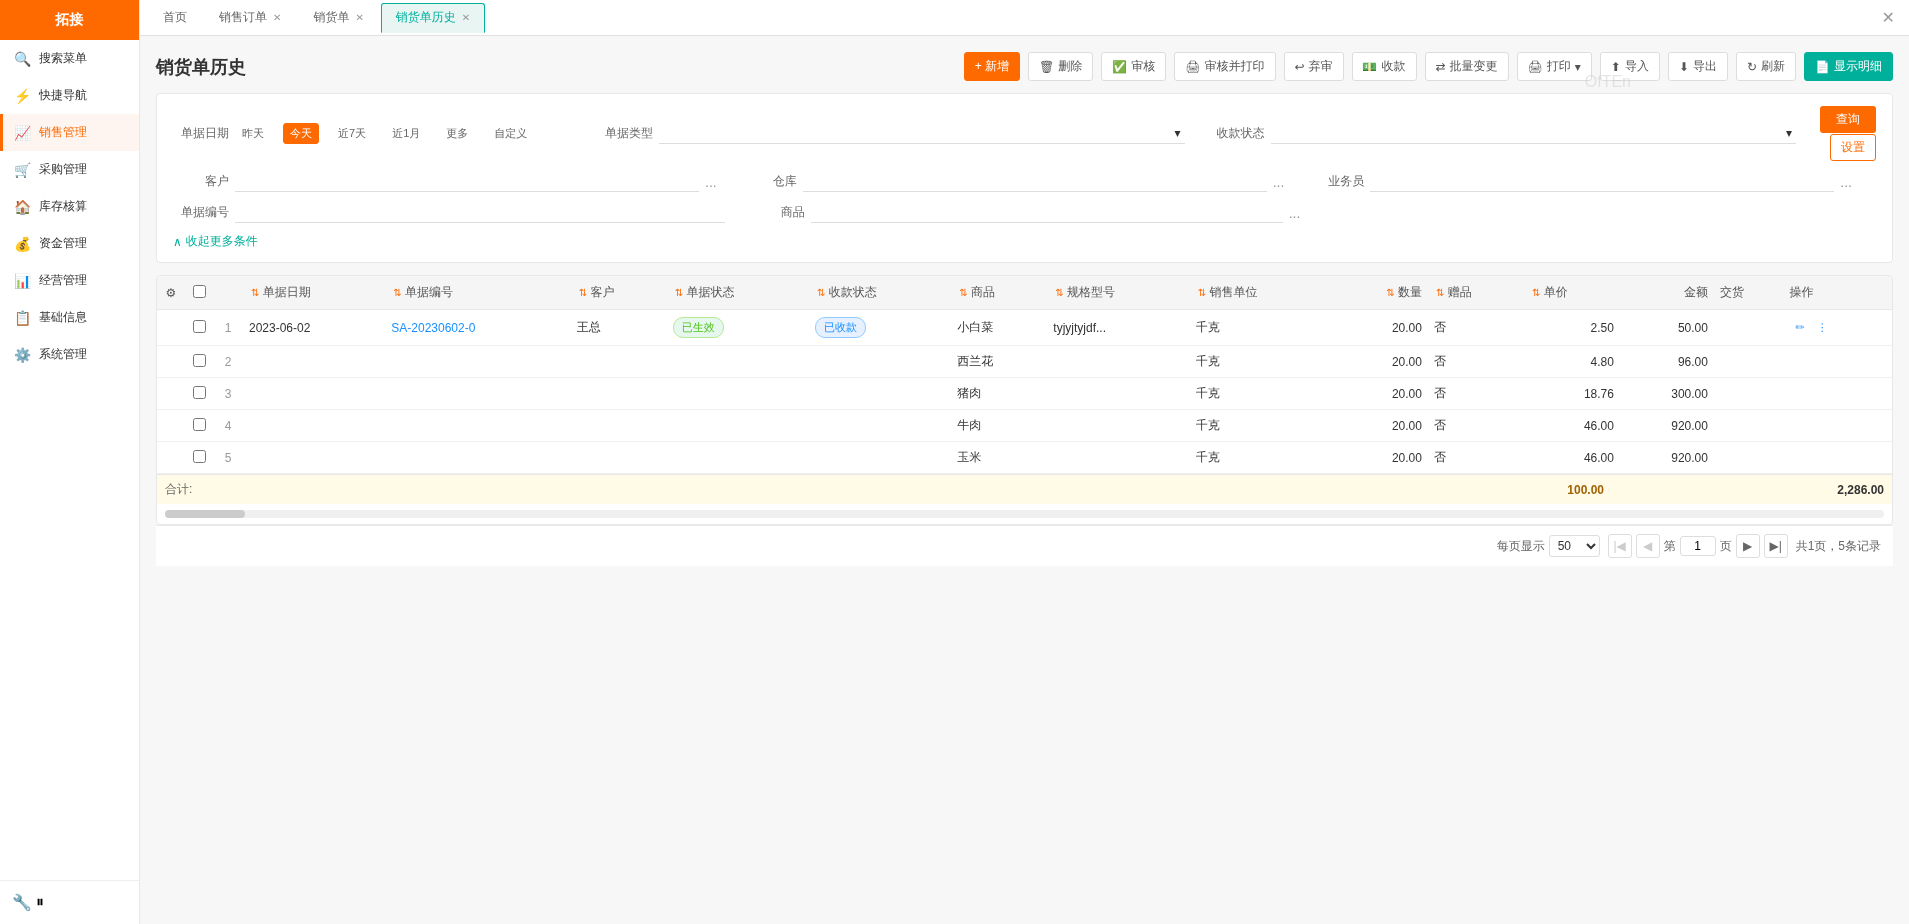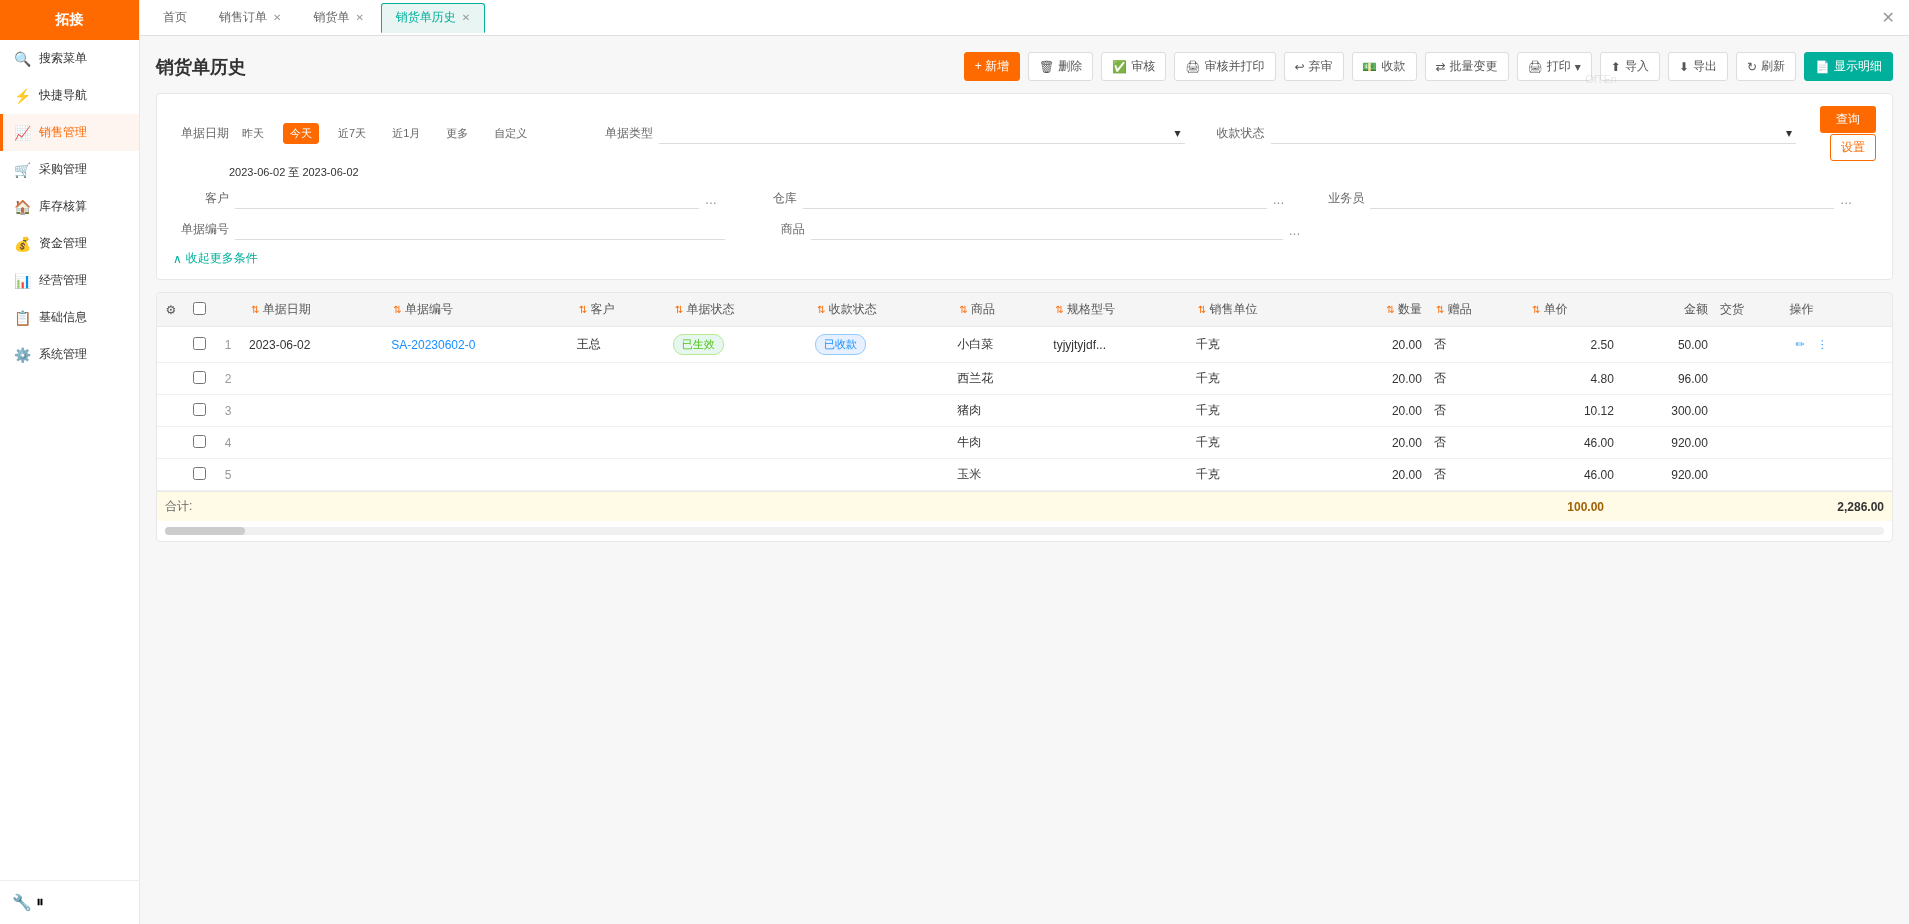--- a/index.html
+++ b/index.html
@@ -85,21 +85,21 @@
     .scroll-thumb { height: 8px; background: #ccc; border-radius: 4px; width: 80px; }
 
     .settings-btn { background: #fff; border: 1px solid #ff6a00; color: #ff6a00; padding: 4px 10px; border-radius: 3px; cursor: pointer; font-size: 12px; }
     .query-btn { background: #ff6a00; color: #fff; border: none; padding: 5px 16px; border-radius: 3px; cursor: pointer; font-size: 12px; }
 
     .gear-col { width: 28px; text-align: center; }
     .checkbox-col { width: 28px; text-align: center; }
     .num-col { width: 30px; text-align: center; color: #999; }
     .right-align { text-align: right; }
     
-    .top-right-watermark { position: fixed; top: 73px; right: 292px; font-size: 11px; color: #ccc; opacity: 0.5; pointer-events: none; }
+    .top-right-watermark { position: fixed; top: 73px; right: 278px; font-size: 16px; color: #ccc; opacity: 0.5; pointer-events: none; }
   </style>
 </head>
 <body>
 
 <div class="sidebar">
   <div class="sidebar-logo">拓接</div>
   <div class="sidebar-item">
     <span class="sidebar-icon">🔍</span>
     <span>搜索菜单</span>
   </div>
@@ -247,23 +247,20 @@
             <span></span>
             <span>▾</span>
           </div>
         </div>
         <div style="margin-left:auto; display:flex; flex-direction:column; gap:1px; align-items:flex-end;">
           <button class="query-btn">查询</button>
           <button class="settings-btn">设置</button>
         </div>
       </div>
 
-      <div style="padding-left:56px; margin-top:-6px; margin-bottom:8px;">
-        <span class="date-value">2023-06-02 至 2023-06-02</span>
-      </div>
 
       <div class="filter-row">
         <div class="filter-item" style="flex:1;">
           <span class="filter-label">客户</span>
           <input class="filter-input" type="text" style="">
           <span class="filter-dots">...</span>
         </div>
         <div class="filter-item" style="flex:1;">
           <span class="filter-label">仓库</span>
           <input class="filter-input" type="text" style="">
@@ -366,21 +363,21 @@
     <td></td>
     <td><a class="link-text"></a></td>
     <td></td>
     <td></td>
     <td></td>
     <td>猪肉</td>
     <td></td>
     <td>千克</td>
     <td class="right-align">20.00</td>
     <td>否</td>
-    <td class="right-align">10.12</td>
+    <td class="right-align">18.76</td>
     <td class="right-align">300.00</td>
     <td></td>
     <td></td>
   </tr>
             <tr>
     <td class="gear-col"></td>
     <td class="checkbox-col"><input type="checkbox" style=""></td>
     <td class="num-col">4</td>
     <td></td>
     <td><a class="link-text"></a></td>
@@ -427,16 +424,36 @@
         <span class="footer-total-amount">2,286.00</span>
       </div>
 
       <div style="padding: 2px 8px;">
         <div class="scroll-track">
           <div class="scroll-thumb"></div>
         </div>
       </div>
     </div>
 
+    <div class="pagination-bar">
+      <div class="page-size-select">
+        <span class="page-size-label">每页显示</span>
+        <select class="page-size-dropdown">
+          <option>50</option>
+          <option>100</option>
+          <option>200</option>
+        </select>
+      </div>
+      <div class="page-nav">
+        <span class="page-nav-btn disabled">|◀</span>
+        <span class="page-nav-btn disabled">◀</span>
+        <span style="color:#666;">第</span>
+        <input class="page-input" value="1" style="">
+        <span style="color:#666;">页</span>
+        <span class="page-nav-btn">▶</span>
+        <span class="page-nav-btn">▶|</span>
+      </div>
+      <span class="page-info">共1页，5条记录</span>
+    </div>
   </div>
 </div>
 
 <div class="top-right-watermark">OfTEn</div>
 
 </body></html>

